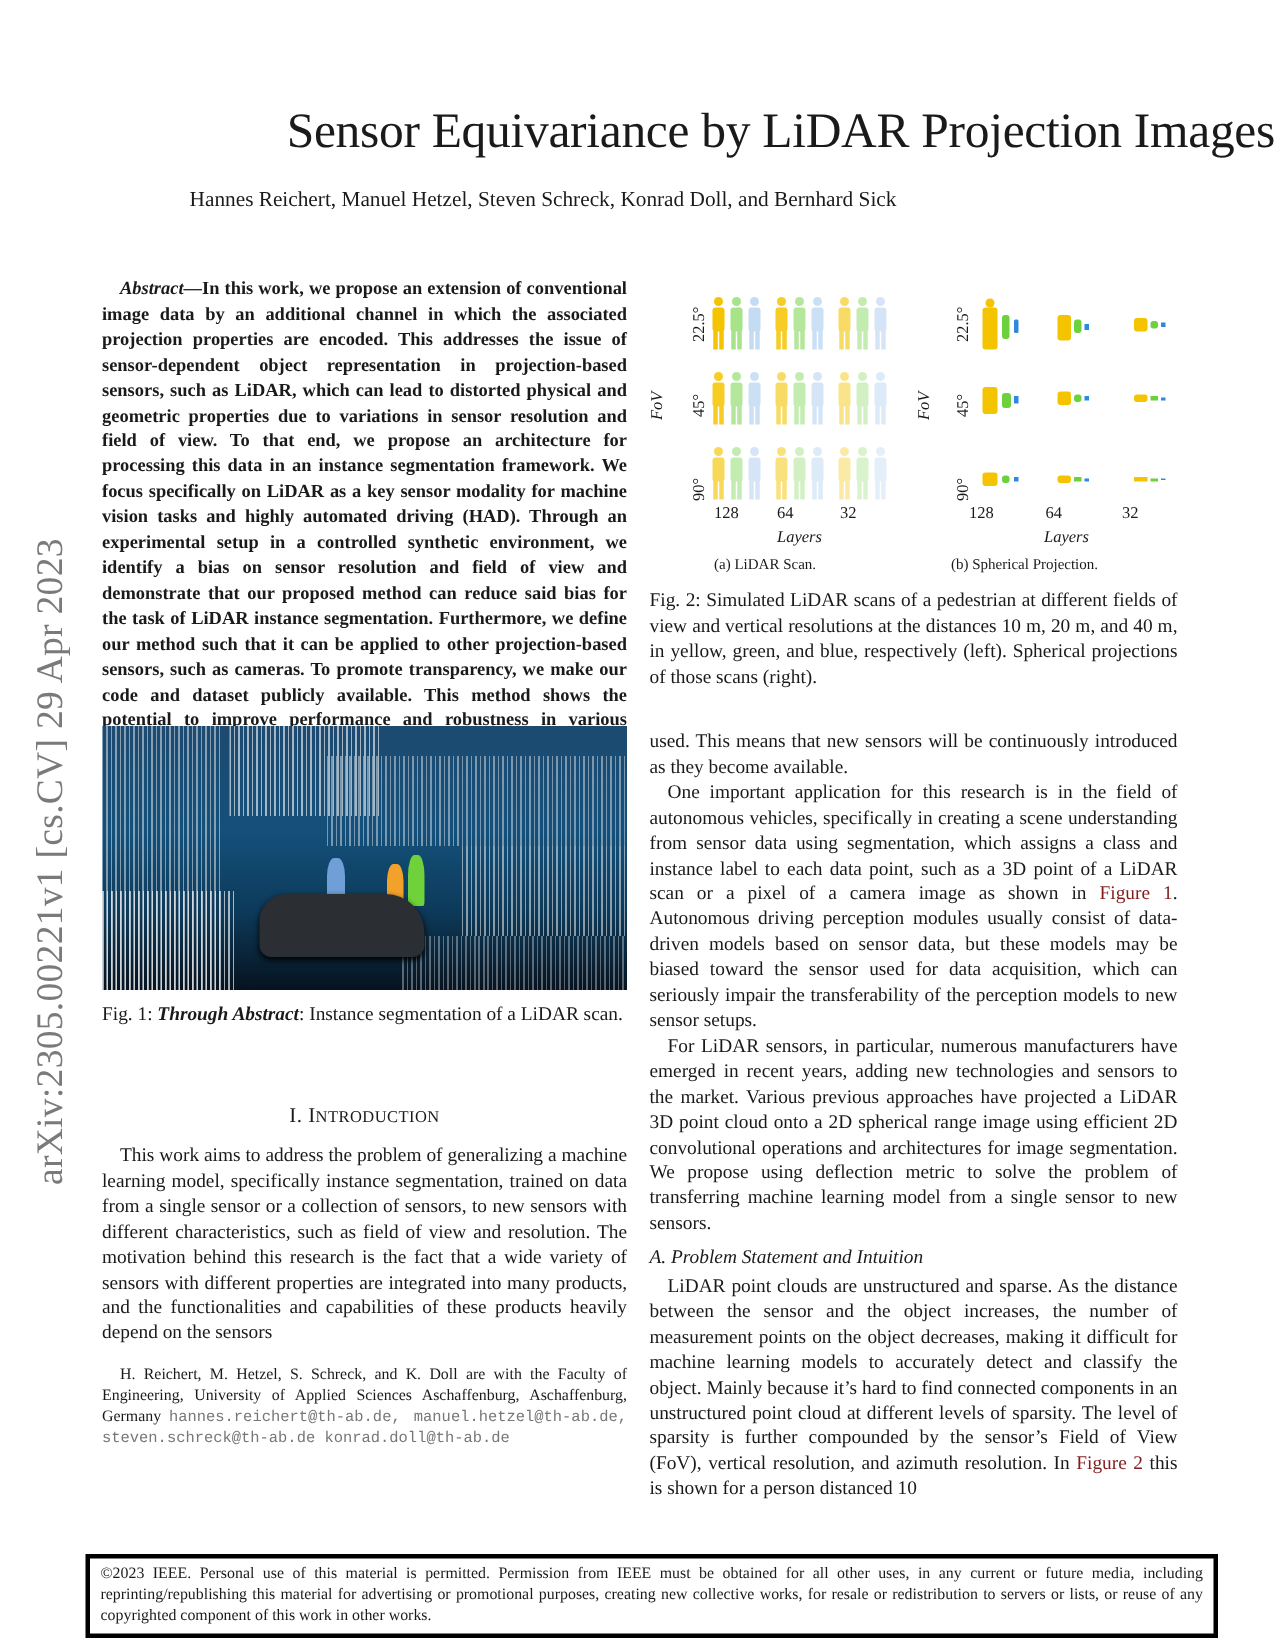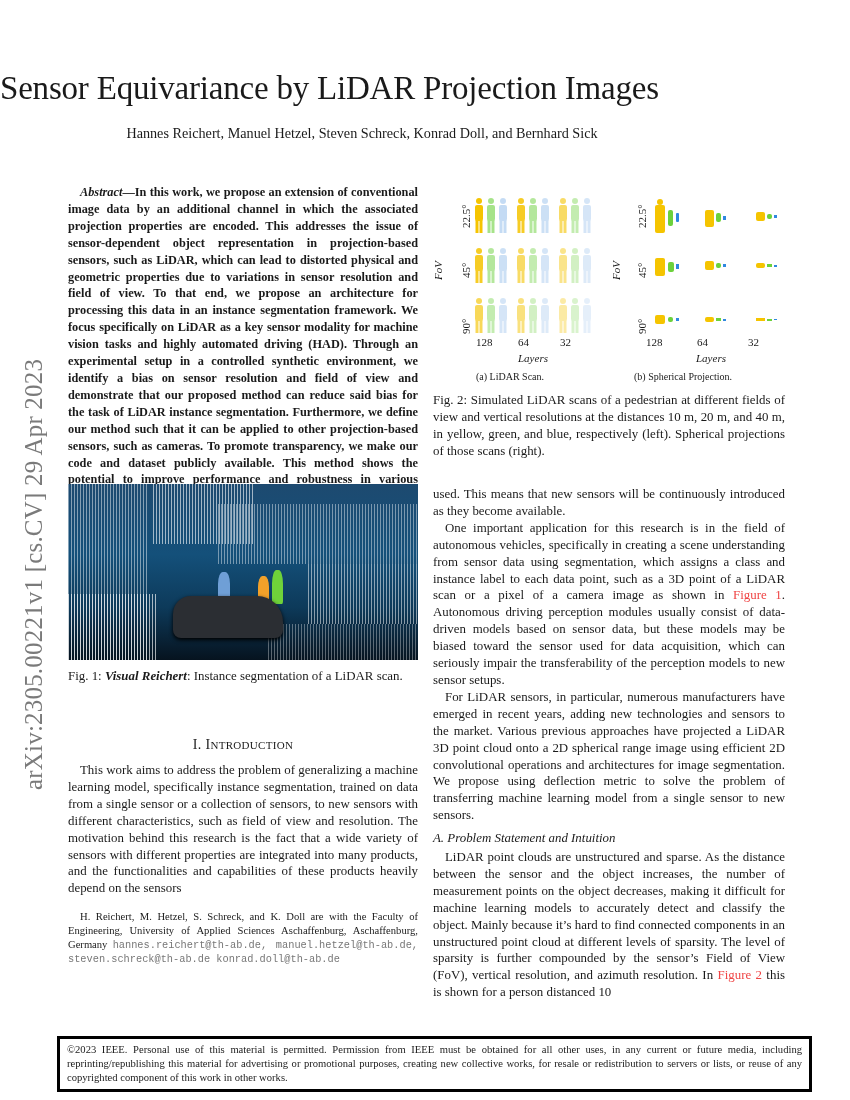--- a/index.html
+++ b/index.html
@@ -1,18 +1,18 @@
 <!DOCTYPE html>
 <html><head>
 <meta charset="utf-8">
 <style>
   html, body { margin:0; padding:0; background:#ffffff; }
   body { width:850px; height:1100px; position:relative; overflow:hidden;
          font-family:"Liberation Serif", "DejaVu Serif", serif; color:#1a1a1a; }
-  .title { position:absolute; left:0; top:70px; width:850px; text-align:left;
+  .title { position:absolute; left:0; top:70px; width:850px; text-align:right;
            font-size:33px; letter-spacing:-0.2px; }
   .authors { position:absolute; left:0; top:125px; width:724px; text-align:center; font-size:14.2px; }
   .arxiv { position:absolute; left:20px; top:790px; transform-origin:0 0; transform:rotate(-90deg);
            font-size:25px; color:#7a7a7a; white-space:nowrap; letter-spacing:0.2px; }
   .col { position:absolute; font-size:12.9px; line-height:16.9px; text-align:justify; }
   .left { left:68px; width:350px; }
   .right { left:433px; width:352px; }
   .abstract { top:184px; font-weight:bold; font-size:12.3px; line-height:16.9px; }
   .abstract .ab-label { font-style:italic; }
   .indent { text-indent:12px; }
@@ -22,21 +22,21 @@
   .fig1 .pc { position:absolute; background:repeating-linear-gradient(90deg,rgba(255,255,255,0.85) 0 1px,transparent 1px 3px); }
   .fig1 .car { position:absolute; left:105px; top:112px; width:110px; height:42px; background:#2b2e33;
                border-radius:18px 26px 8px 8px; box-shadow:0 2px 4px #000; }
   .fig1 .ped { position:absolute; border-radius:40% 40% 10% 10%; }
   .caption { position:absolute; font-size:12.9px; line-height:16.9px; text-align:justify; }
   .cap-strong { font-weight:bold; font-style:italic; }
   .sec-head { position:absolute; left:68px; width:350px; top:737px; text-align:center; font-size:14px; letter-spacing:0.3px; }
   .sc { font-size:11px; }
   .footnote { position:absolute; left:68px; width:350px; top:910px; font-size:10.6px; line-height:13.8px; text-align:justify; }
   .mono { font-family:"Liberation Mono","DejaVu Sans Mono",monospace; color:#777; font-size:10.3px; }
-  .link { color:#ef4444; }
+  .link { color:#7f1d1d; }
   .subsec { font-style:italic; }
   .fig2 { position:absolute; top:188px; }
   .panel { position:absolute; width:175px; height:178px; }
   .fov-label { position:absolute; font-style:italic; font-size:11px; transform:rotate(-90deg); transform-origin:0 0; }
   .row-label { position:absolute; font-size:11px; transform:rotate(-90deg); transform-origin:0 0; white-space:nowrap; }
   .col-label { position:absolute; font-size:11px; width:30px; text-align:left; }
   .layers { position:absolute; font-style:italic; font-size:11px; }
   .sub-cap { position:absolute; font-size:10px; white-space:nowrap; }
   .fig-man { position:absolute; }
   .copyright { position:absolute; left:57px; top:1036px; width:735px; border:3px solid #000000;
@@ -176,21 +176,21 @@
   <div class="pc" style="left:240px;top:80px;width:110px;height:60px;opacity:0.6;"></div>
   <div class="pc" style="left:0;top:110px;width:90px;height:66px;opacity:0.75;"></div>
   <div class="pc" style="left:200px;top:140px;width:150px;height:36px;opacity:0.4;"></div>
   <div class="ped" style="left:150px;top:88px;width:12px;height:30px;background:#6f9fd6;"></div>
   <div class="ped" style="left:190px;top:92px;width:11px;height:28px;background:#f2a12a;"></div>
   <div class="ped" style="left:204px;top:86px;width:11px;height:34px;background:#6fd23a;"></div>
   <div class="car"></div>
 </div>
 
 <div class="caption" style="left:68px;top:668px;width:350px;">
-  <span>Fig. 1: </span><span class="cap-strong">Visual Reichert</span><span>: Instance segmentation of a LiDAR scan.</span>
+  <span>Fig. 1: </span><span class="cap-strong">Through Abstract</span><span>: Instance segmentation of a LiDAR scan.</span>
 </div>
 
 <div class="sec-head">
   <span>I. </span><span>I</span><span class="sc">NTRODUCTION</span>
 </div>
 
 <div class="col left indent" style="top:762px;">This work aims to address the problem of generalizing a machine learning model, specifically instance segmentation, trained on data from a single sensor or a collection of sensors, to new sensors with different characteristics, such as field of view and resolution. The motivation behind this research is the fact that a wide variety of sensors with different properties are integrated into many products, and the functionalities and capabilities of these products heavily depend on the sensors</div>
 
 <div class="footnote">
   <p class="indent"><span>H. Reichert, M. Hetzel, S. Schreck, and K. Doll are with the Faculty of Engineering, University of Applied Sciences Aschaffenburg, Aschaffenburg, Germany </span><span class="mono">hannes.reichert@th-ab.de, manuel.hetzel@th-ab.de, steven.schreck@th-ab.de konrad.doll@th-ab.de</span></p>

